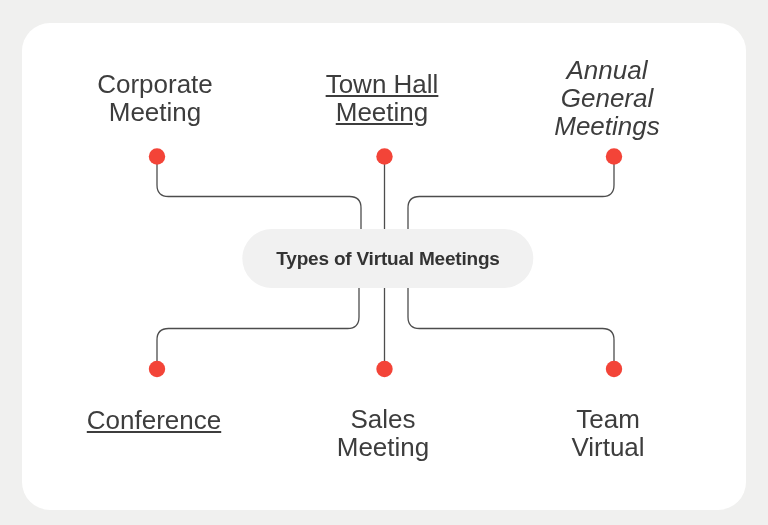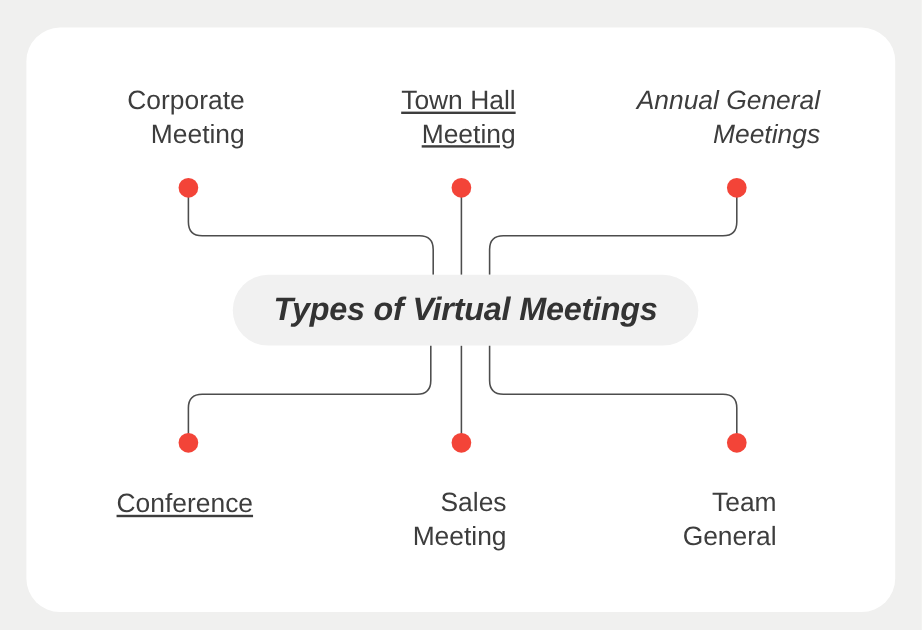--- a/index.html
+++ b/index.html
@@ -44,45 +44,44 @@
     stroke:var(--line);
     stroke-width:1.3;
   }
   svg.connectors circle{
     fill:var(--dot);
   }
   .node-label{
     position:absolute;
     transform:translate(-50%,-50%);
     color:var(--label-text);
-    font-size:22px;
+    font-size:26px;
     line-height:28px;
-    text-align:right;
+    text-align:center;
     white-space:pre-line;
   }
   .pill{
     position:absolute;
     left:388px;
     top:229px;
     height:59px;
     transform:translateX(-50%);
     background:var(--pill-bg);
     border-radius:30px;
     padding:0 34px;
     display:flex;
     align-items:center;
     justify-content:center;
     white-space:nowrap;
   }
   .pill-text{
     color:var(--pill-text);
-    font-size:27px;
+    font-size:19px;
     font-weight:bold;
     letter-spacing:-0.2px;
-    font-style:italic;
   }
   
   .lbl-top-0{left:155px; top:98px;}
   .lbl-top-1{left:382px; top:98px;text-decoration:underline;}
   .lbl-top-2{left:607px; top:98px;font-style:italic;}
   .lbl-bot-0{left:154px; top:420px;text-decoration:underline;}
   .lbl-bot-1{left:383px; top:433px;}
   .lbl-bot-2{left:608px; top:433px;}
 </style>
 </head>
@@ -118,15 +117,15 @@
 Meetings</div>
 
   <div class="pill">
     <span class="pill-text">Types of Virtual Meetings</span>
   </div>
 
   <div class="node-label lbl-bot-0">Conference</div>
   <div class="node-label lbl-bot-1">Sales
 Meeting</div>
   <div class="node-label lbl-bot-2">Team
-General</div>
+Virtual</div>
 
 </div>
 
 </body></html>

